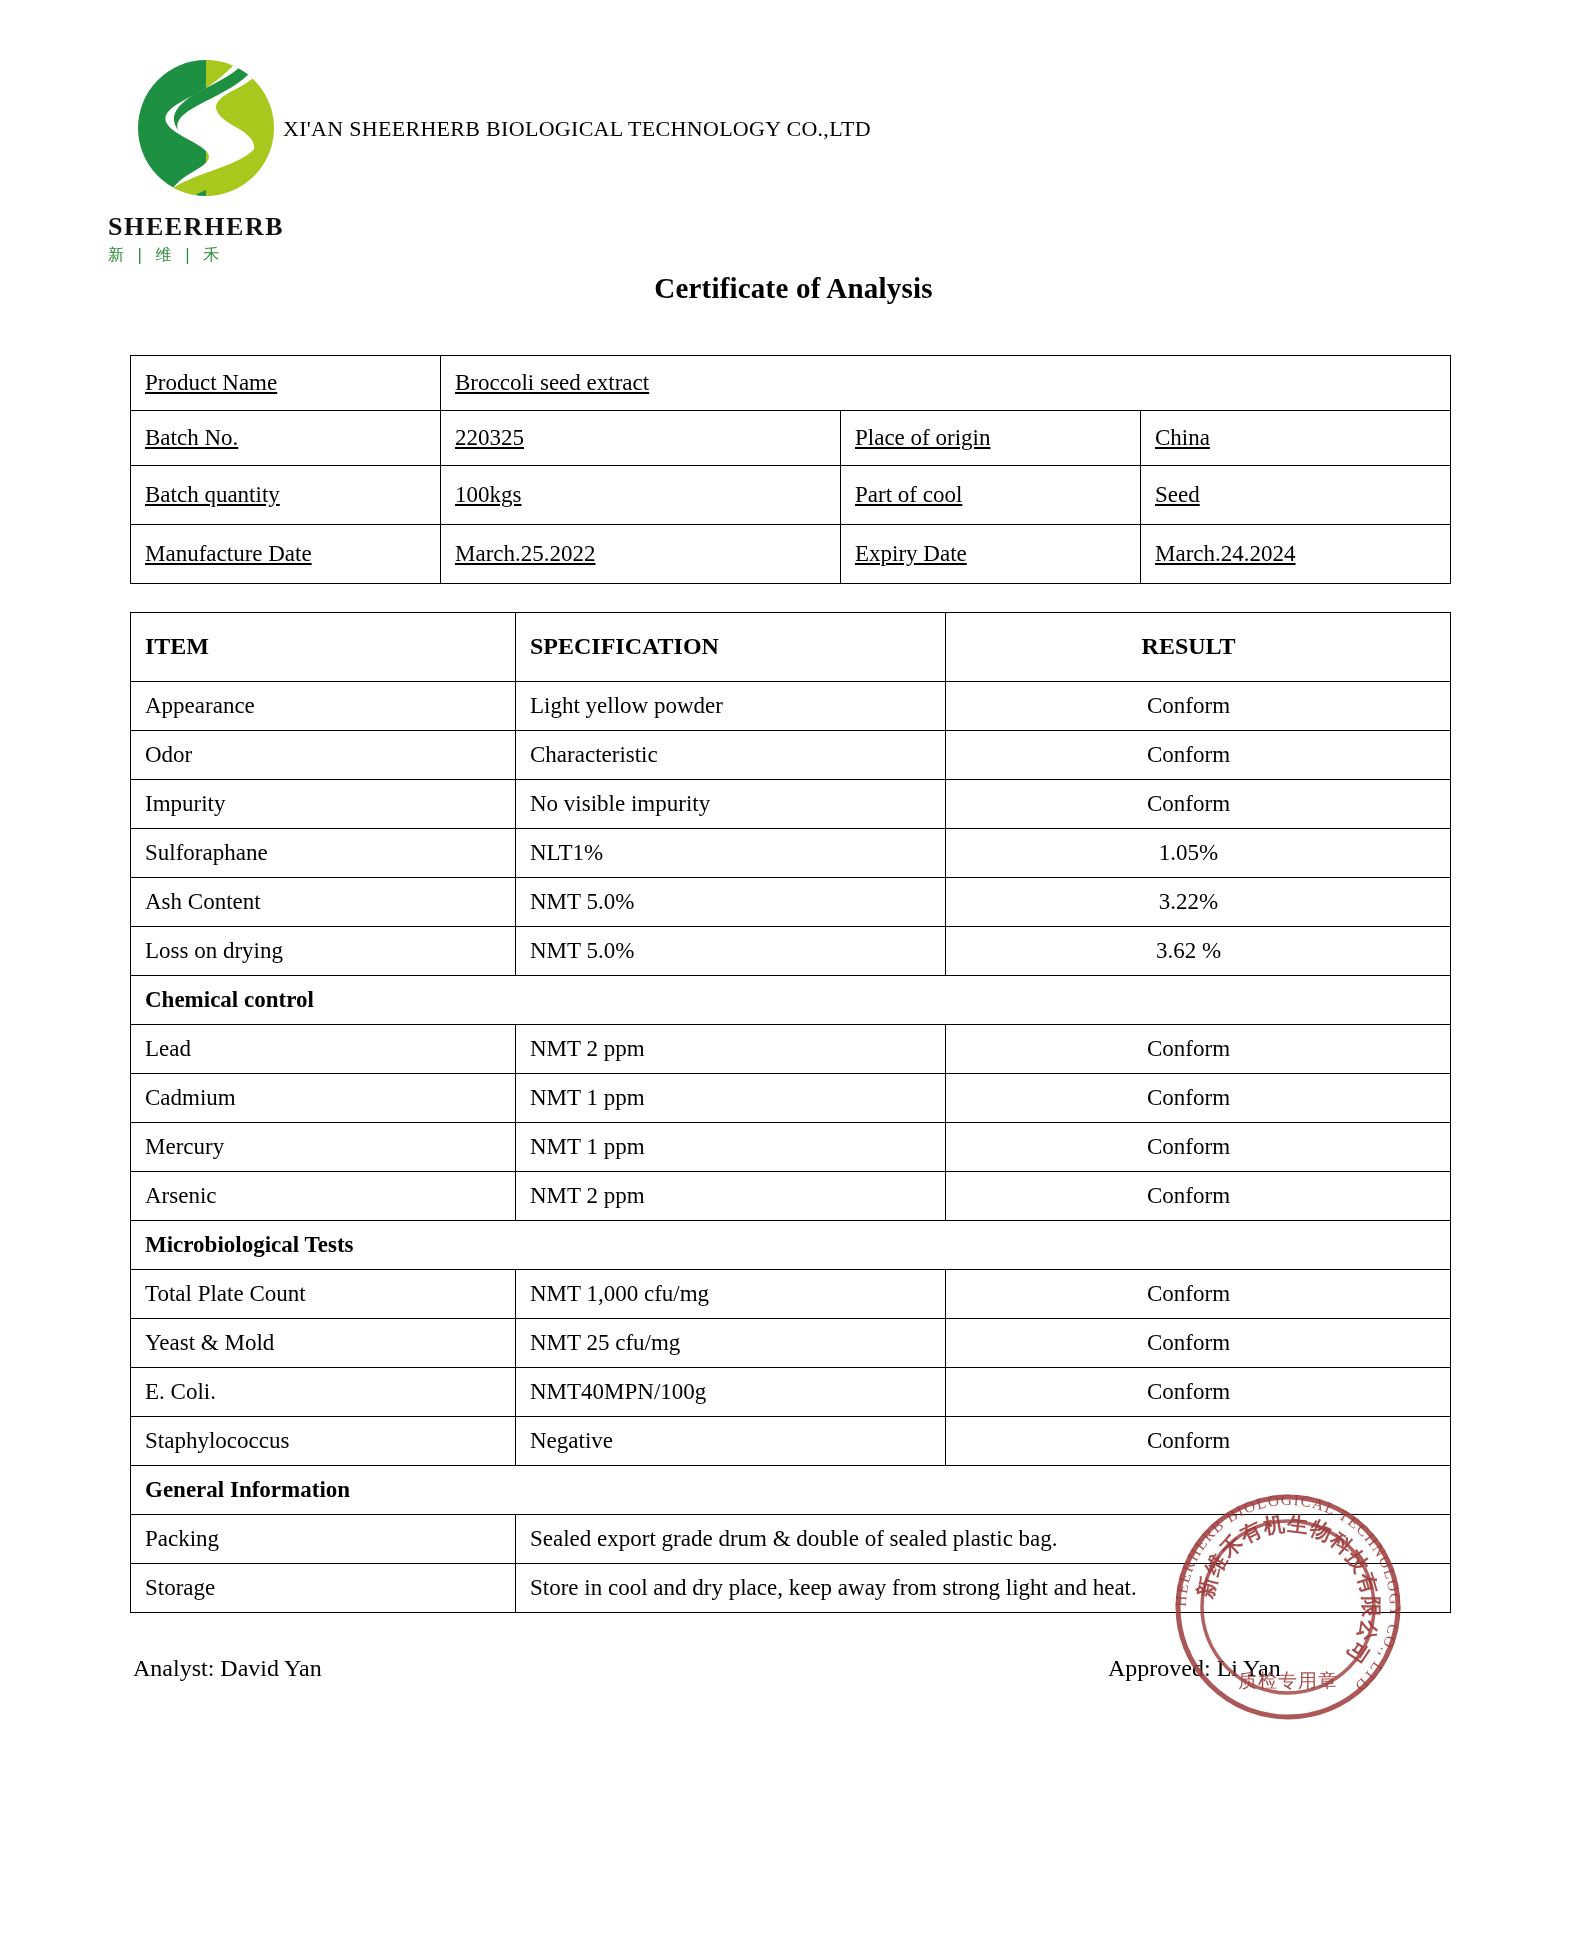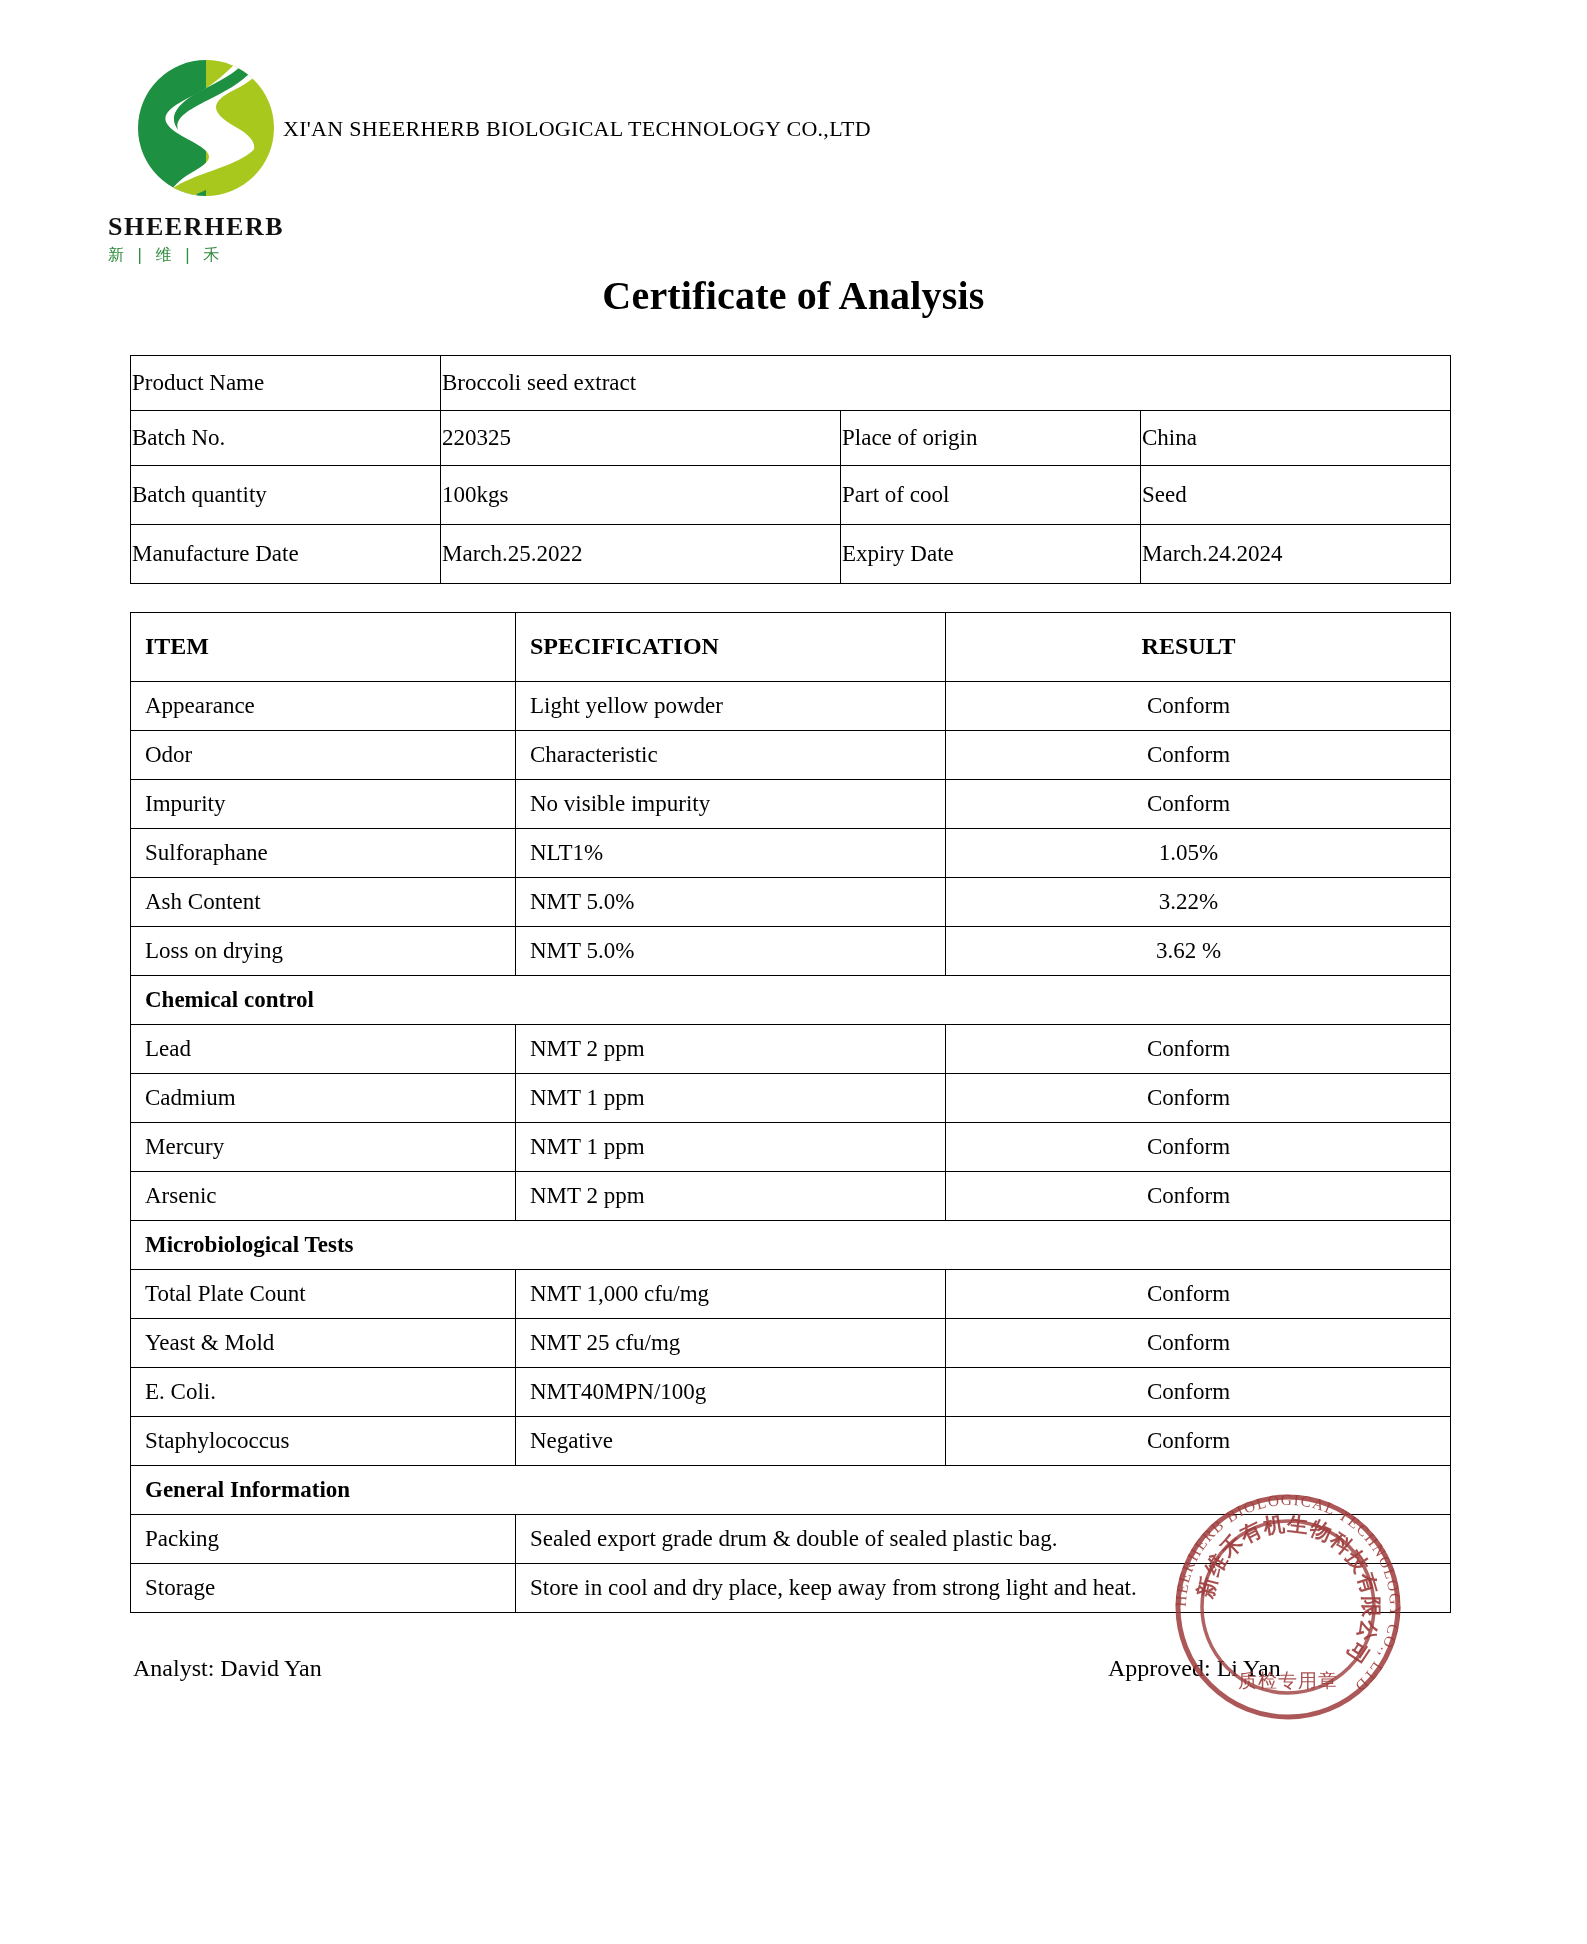--- a/index.html
+++ b/index.html
@@ -73,21 +73,21 @@
     color: #000000;
   }
 
   
   .doc-title {
     position: absolute;
     left: 0;
     top: 272px;
     width: 1587px;
     text-align: center;
-    font-size: 40px;
+    font-size: 29px;
     font-weight: bold;
     letter-spacing: 0.2px;
   }
 
   
   table {
     border-collapse: collapse;
     table-layout: fixed;
   }
   td, th {
@@ -100,22 +100,23 @@
   }
 
   #info-table {
     position: absolute;
     left: 130px;
     top: 355px;
     width: 1320px;
   }
   #info-table td {
     height: 54px;
-    padding-left: 1px;
+    padding-left: 14px;
     padding-right: 8px;
+    text-decoration: underline;
   }
   #info-table td.tall {
     height: 58px;
   }
 
   #main-table {
     position: absolute;
     left: 130px;
     top: 612px;
     width: 1320px;

